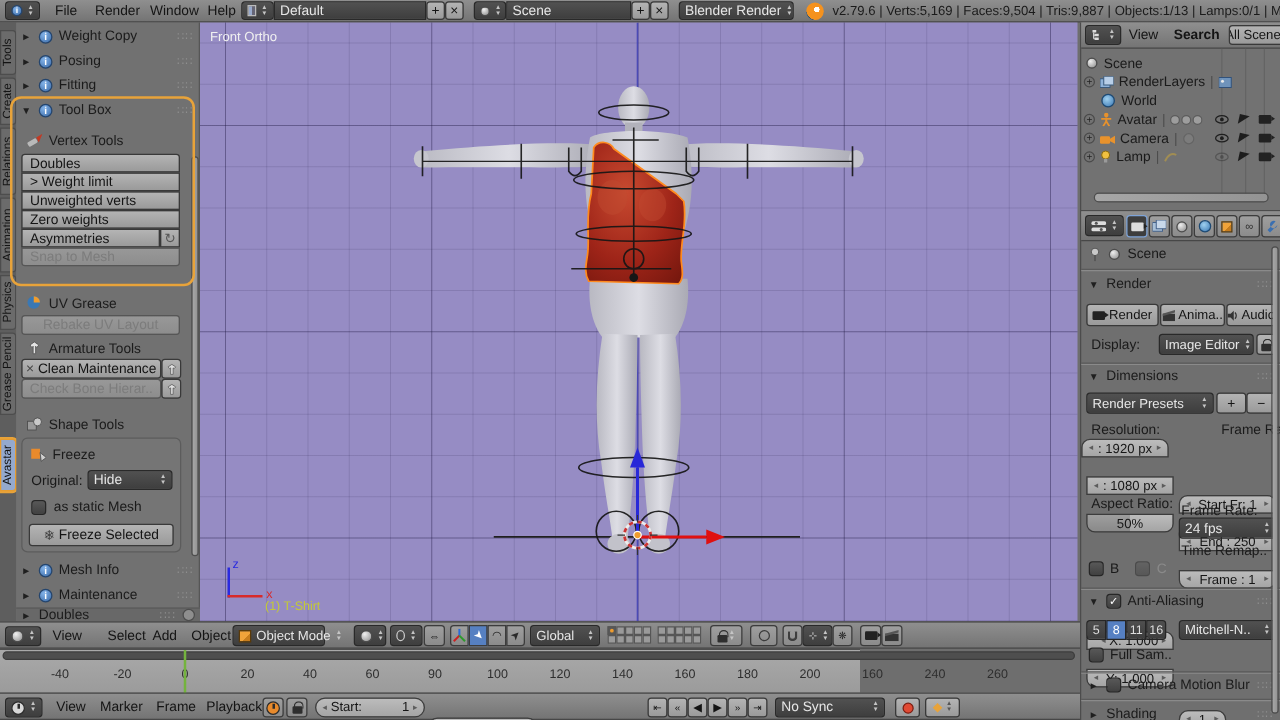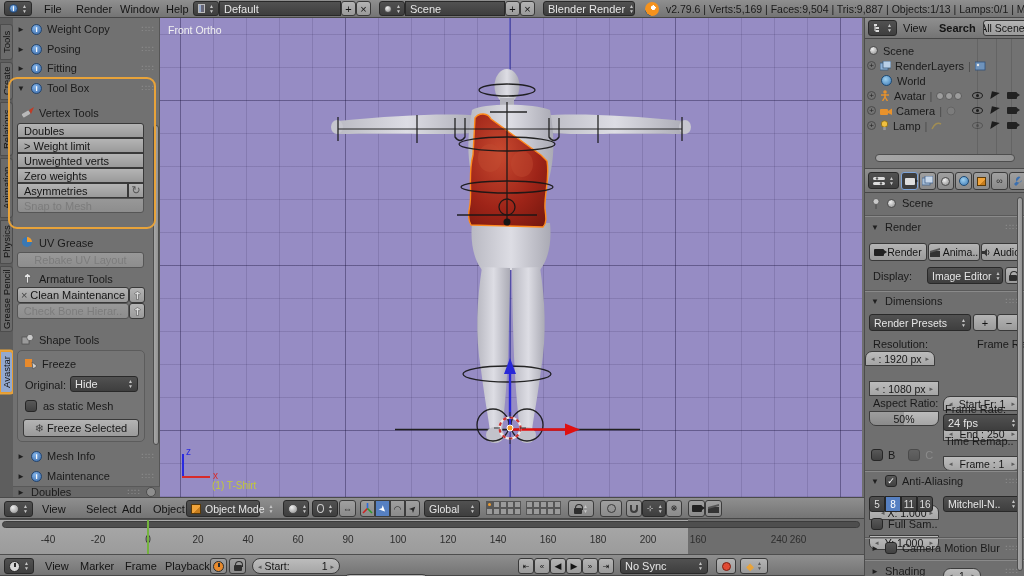--- a/index.html
+++ b/index.html
@@ -495,21 +495,21 @@
   <span class="tick" style="left:233px;">40</span>
   <span class="tick" style="left:283px;">60</span>
   <span class="tick" style="left:333px;">90</span>
   <span class="tick" style="left:383px;">100</span>
   <span class="tick" style="left:433px;">120</span>
   <span class="tick" style="left:483px;">140</span>
   <span class="tick" style="left:533px;">160</span>
   <span class="tick" style="left:583px;">180</span>
   <span class="tick" style="left:633px;">200</span>
   <span class="tick" style="left:683px;">160</span>
-  <span class="tick" style="left:764px;">240</span>
+  <span class="tick" style="left:733px;">240</span>
   <span class="tick" style="left:783px;">260</span>
   <div class="a" style="left:147px;top:0;width:2px;height:35px;background:#74b33e;"></div>
 </div>
 <div class="a hdrbar" style="left:0;top:554px;width:864px;height:22px;border-top:1px solid #4e4e4e;">
   <div class="a dd" style="left:4px;top:3px;height:16px;">
     <span class="clock"></span>
       <span class="ud">
         <i>▲</i>
         <i>▼</i>
       </span>

